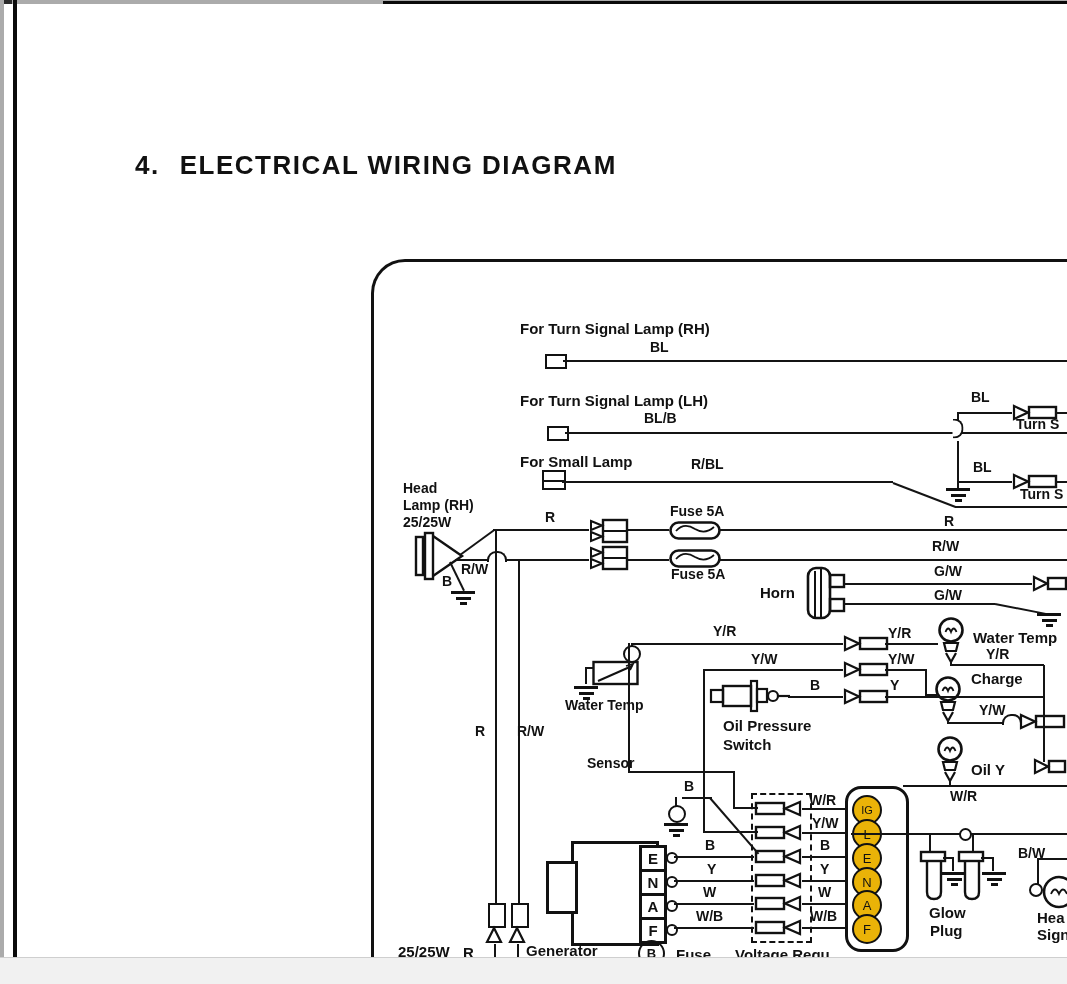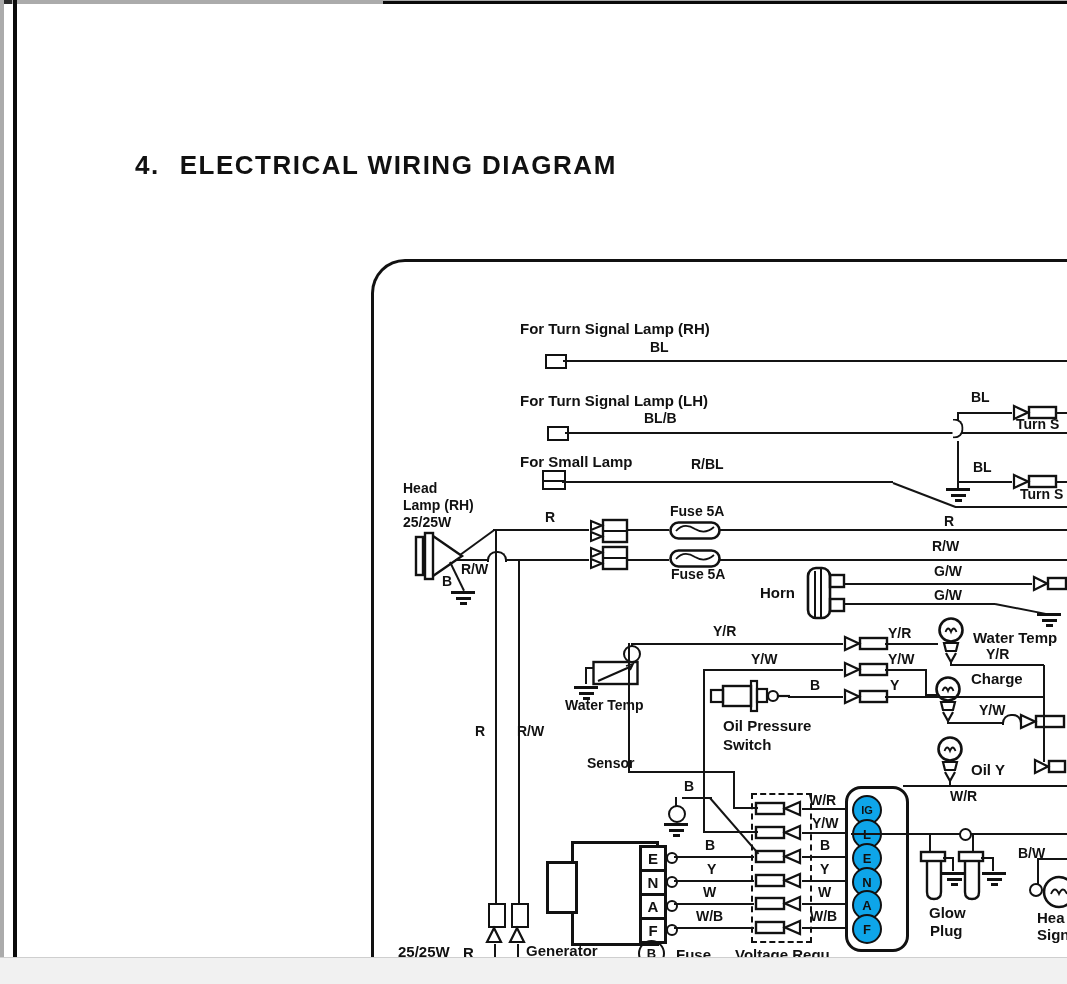--- a/index.html
+++ b/index.html
@@ -33,21 +33,21 @@
   .dot{position:absolute;border:2px solid #111;border-radius:50%;background:#fff;}
   
   .gnd{position:absolute;width:26px;}
   .gnd i{display:block;background:#111;height:3px;margin:0 auto 2.5px auto;}
   .gnd .b1{width:24px;} .gnd .b2{width:15px;} .gnd .b3{width:7px;}
   
   .jbox{position:absolute;border:2px dashed #111;background:transparent;}
   
   .reg{position:absolute;border:3px solid #111;border-radius:16px;}
   .term-circle{position:absolute;width:26px;height:26px;border:2.5px solid #111;border-radius:50%;
-               font-weight:700;font-size:13px;display:flex;align-items:center;justify-content:center;background:#0ea5e9;}
+               font-weight:400;font-size:13px;display:flex;align-items:center;justify-content:center;background:#eab308;}
   .term-box{position:absolute;width:22px;height:21px;border:3px solid #111;font-weight:900;font-size:15px;
             display:flex;align-items:center;justify-content:center;background:#fff;}
   .genbox{position:absolute;border:3px solid #111;background:#fff;}
   .circleB{position:absolute;width:23px;height:23px;border:2.5px solid #111;border-radius:50%;
            font-weight:900;font-size:13px;display:flex;align-items:center;justify-content:center;}
   
   .toolbar{position:absolute;left:0;top:957px;width:1067px;height:27px;background:#f1f1f1;
            border-top:1px solid #cfcfcf;z-index:60;}
   svg{position:absolute;overflow:visible;}
 </style>

